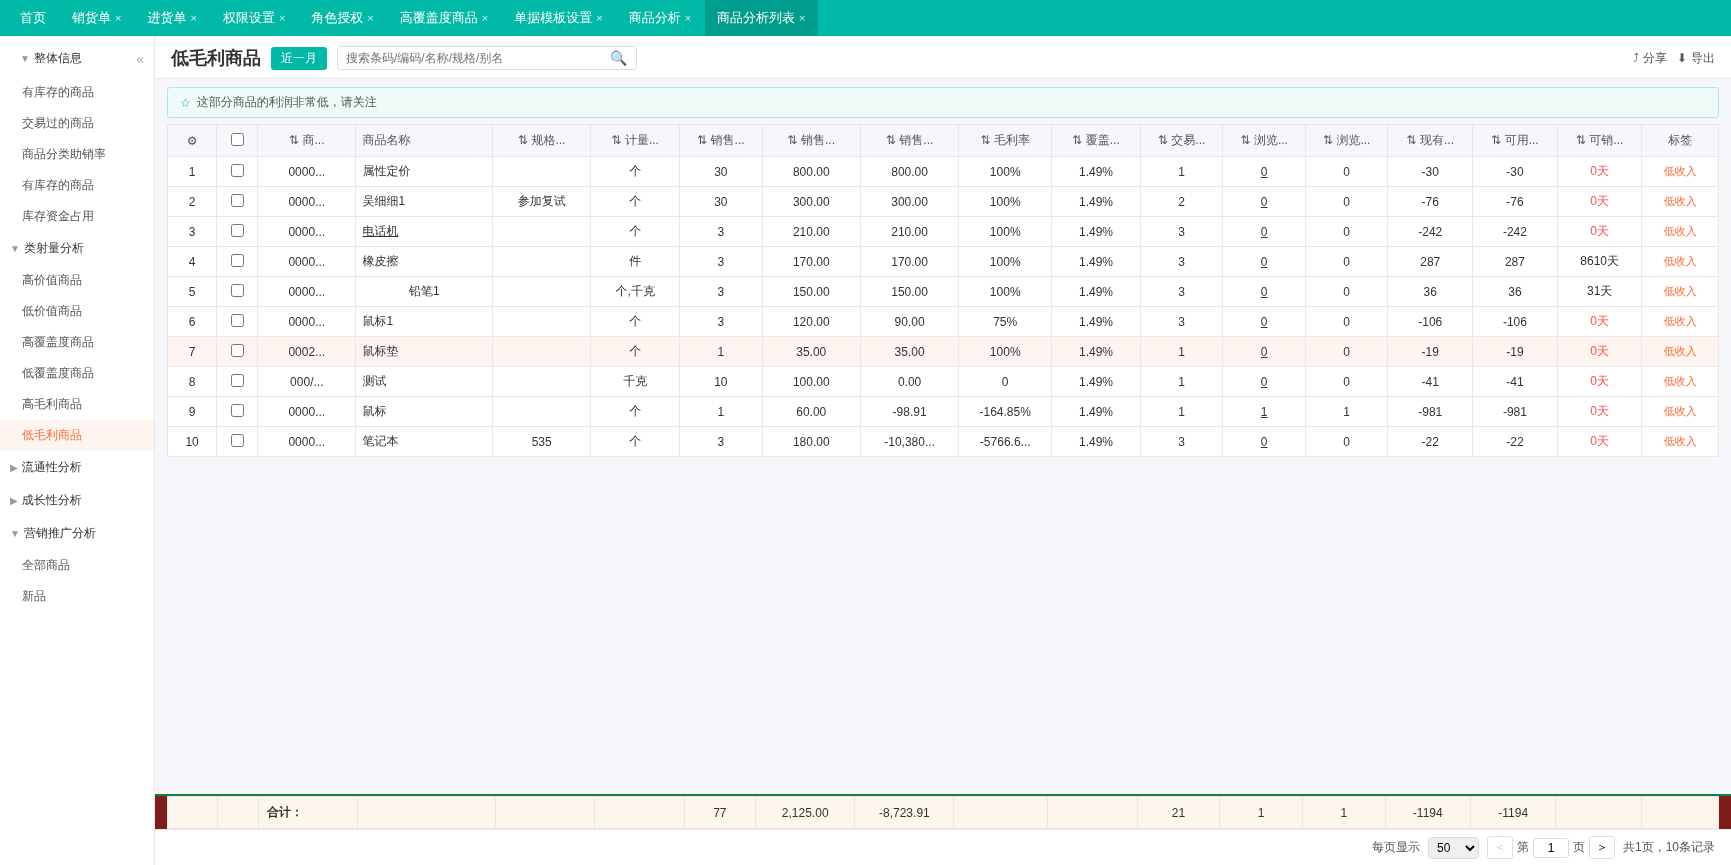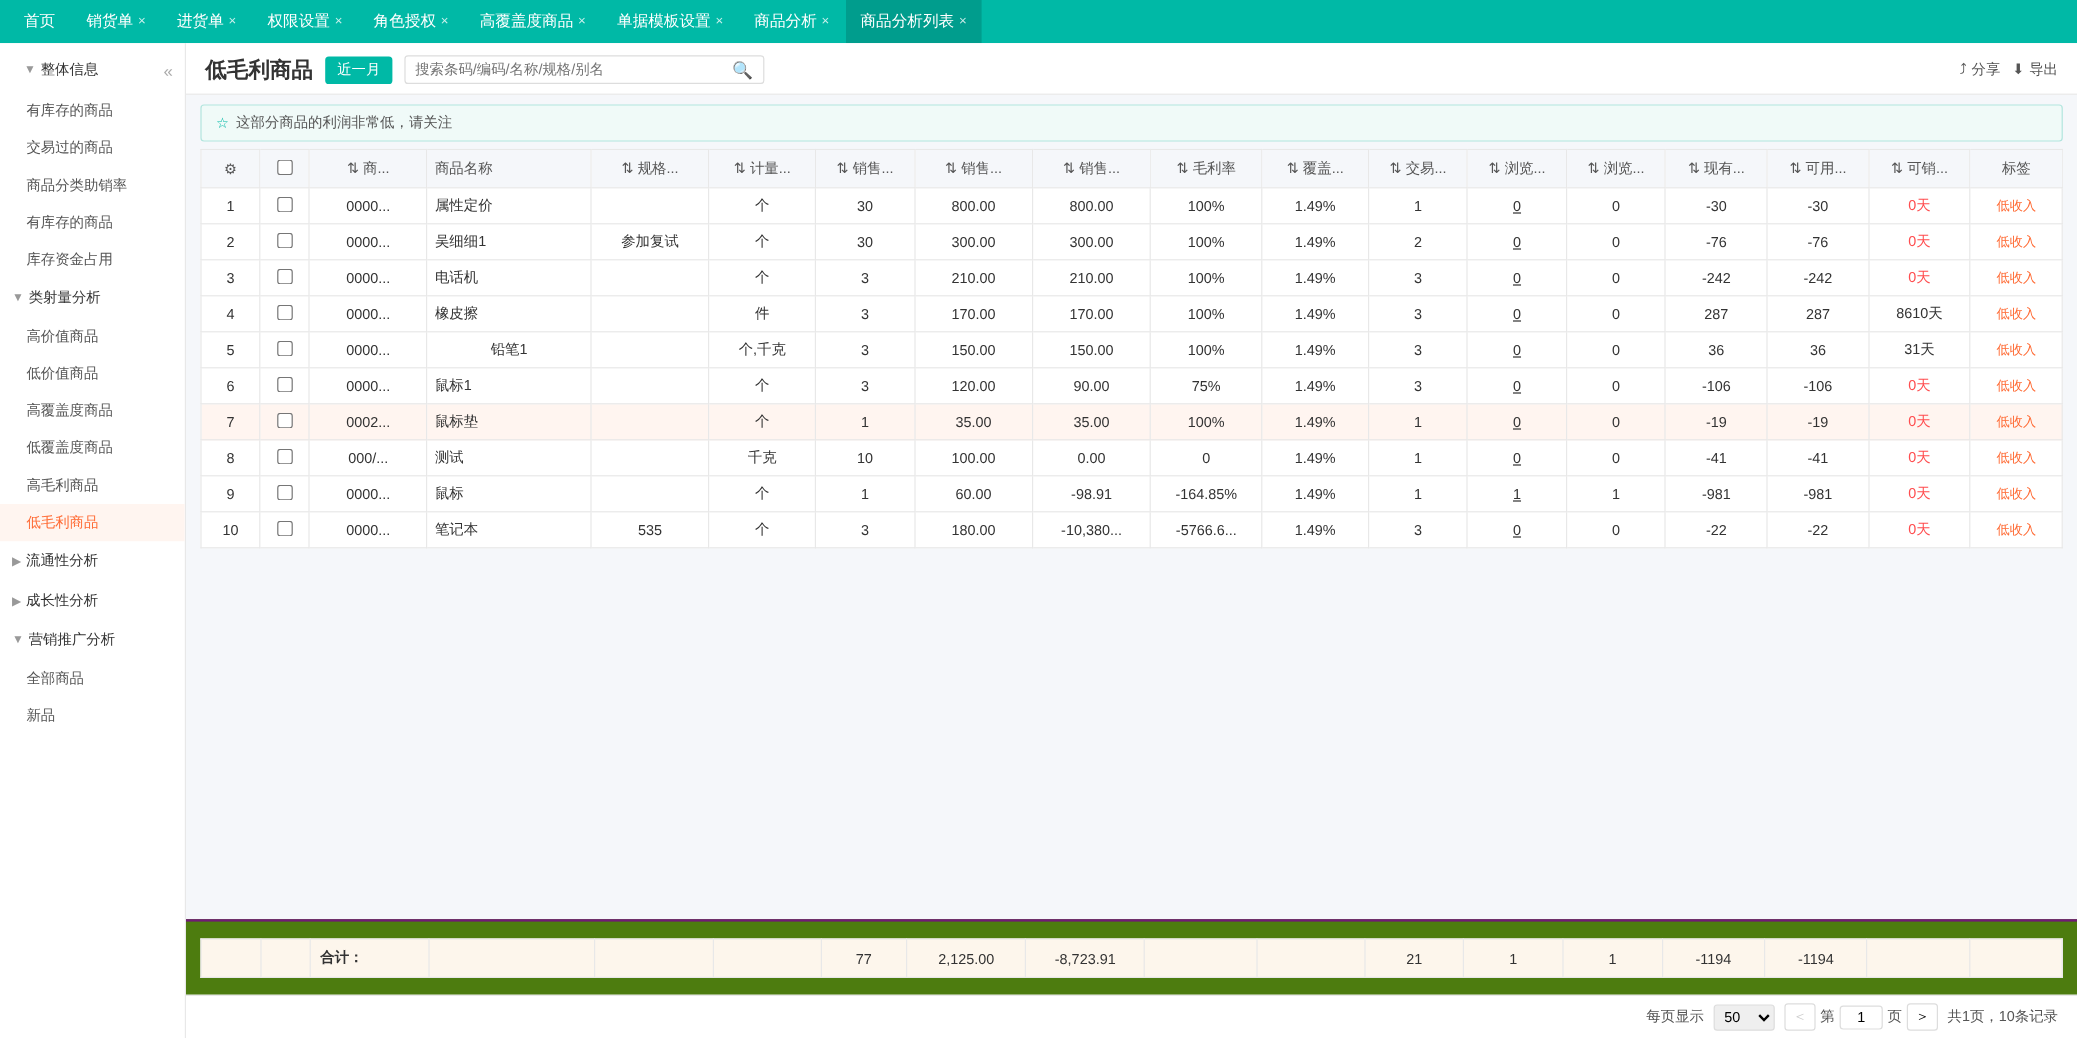--- a/index.html
+++ b/index.html
@@ -177,23 +177,23 @@
     }
     tr.highlighted td { background: #fff5f0; }
     .tag-low-income {
       color: #ff6b35;
       font-size: 11px;
     }
     .underline-link { text-decoration: underline; cursor: pointer; color: #333; }
 
     
     .footer-total {
-      background: #4d7c0f;
-      border-top: 2px solid #701a75;
-      padding: 14px 12px;
+      background: #7f1d1d;
+      border-top: 2px solid #15803d;
+      padding: 0 12px;
     }
     .footer-total table {
       background: #fdf6ec;
     }
     .footer-total td {
       background: #fdf6ec;
       border: 1px solid #e8e8e8;
       padding: 7px 6px;
       font-weight: normal;
     }
@@ -468,21 +468,21 @@
     <td>0</td>
     <td>-76</td>
     <td>-76</td>
     <td style="color:#ff4d4f;">0天</td>
     <td class="tag-low-income">低收入</td>
   </tr>
             <tr>
     <td>3</td>
     <td><input type="checkbox" style=""></td>
     <td>0000...</td>
-    <td style="text-align:left;">电话机</td>
+    <td style="text-align:left;text-decoration:underline;">电话机</td>
     <td></td>
     <td>个</td>
     <td>3</td>
     <td>210.00</td>
     <td>210.00</td>
     <td>100%</td>
     <td>1.49%</td>
     <td>3</td>
     <td><span class="underline-link">0</span></td>
     <td>0</td>

